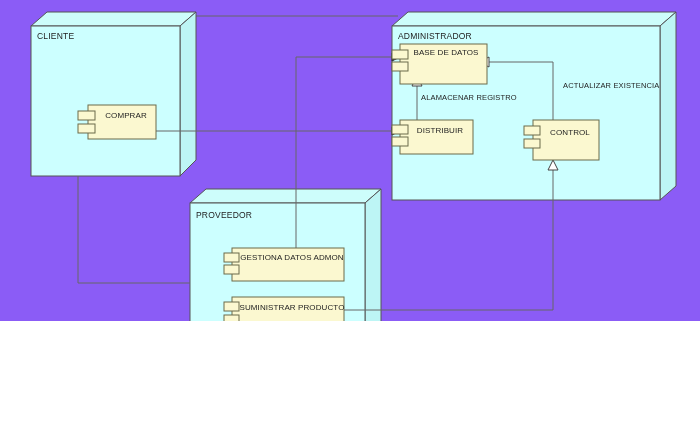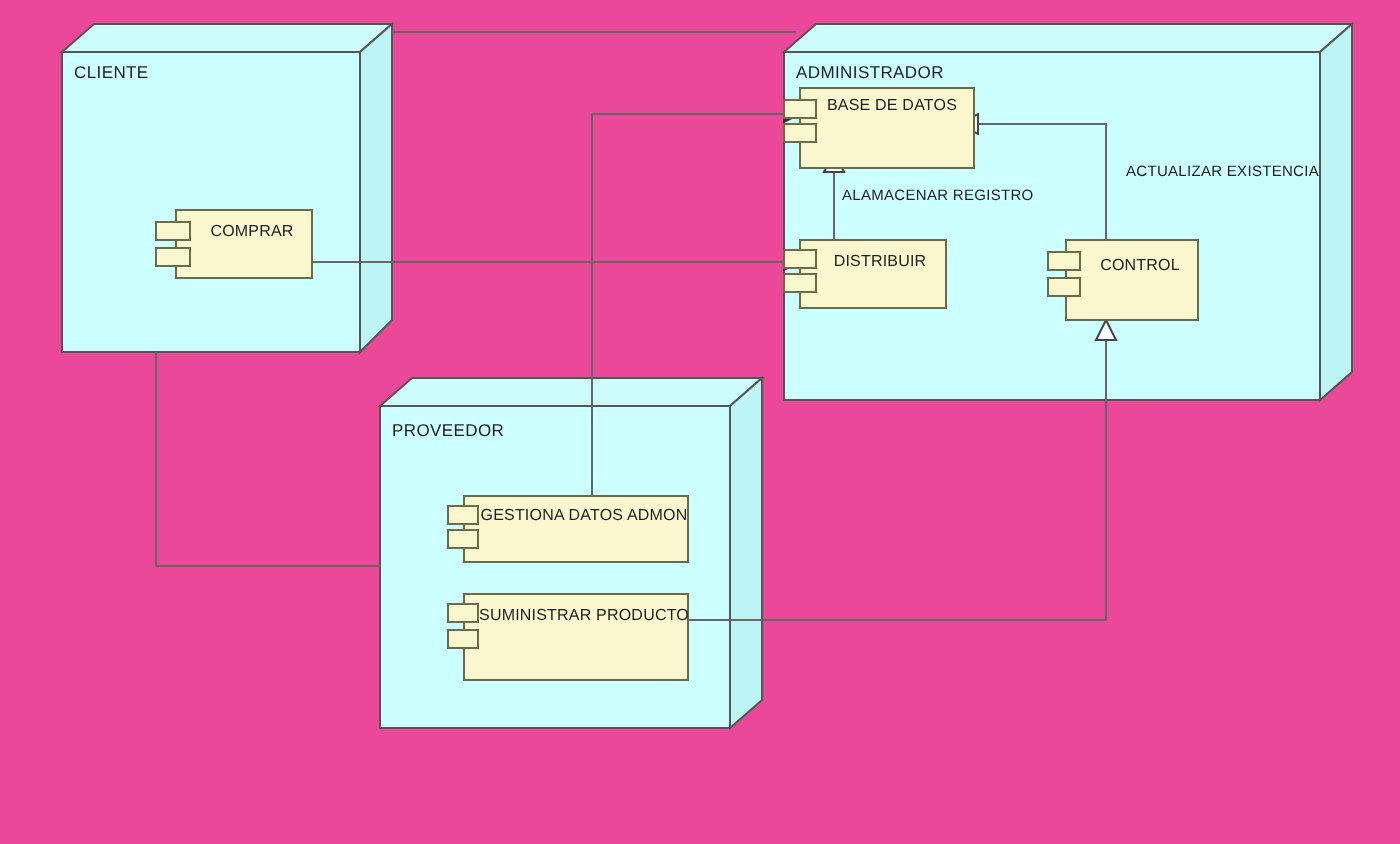--- a/index.html
+++ b/index.html
@@ -6,22 +6,22 @@
     margin: 0;
     padding: 0;
     background: #ffffff;
   }
   body {
     font-family: "Liberation Sans", sans-serif;
   }
   #diagram-root {
     position: relative;
     width: 700px;
-    height: 422px;
-    background: #ec4899;
+    height: 321px;
+    background: #8b5cf6;
     overflow: hidden;
   }
   svg#uml-canvas {
     display: block;
     width: 700px;
     height: 422px;
   }
   .node-face {
     fill: #ccffff;
     stroke: #555555;

